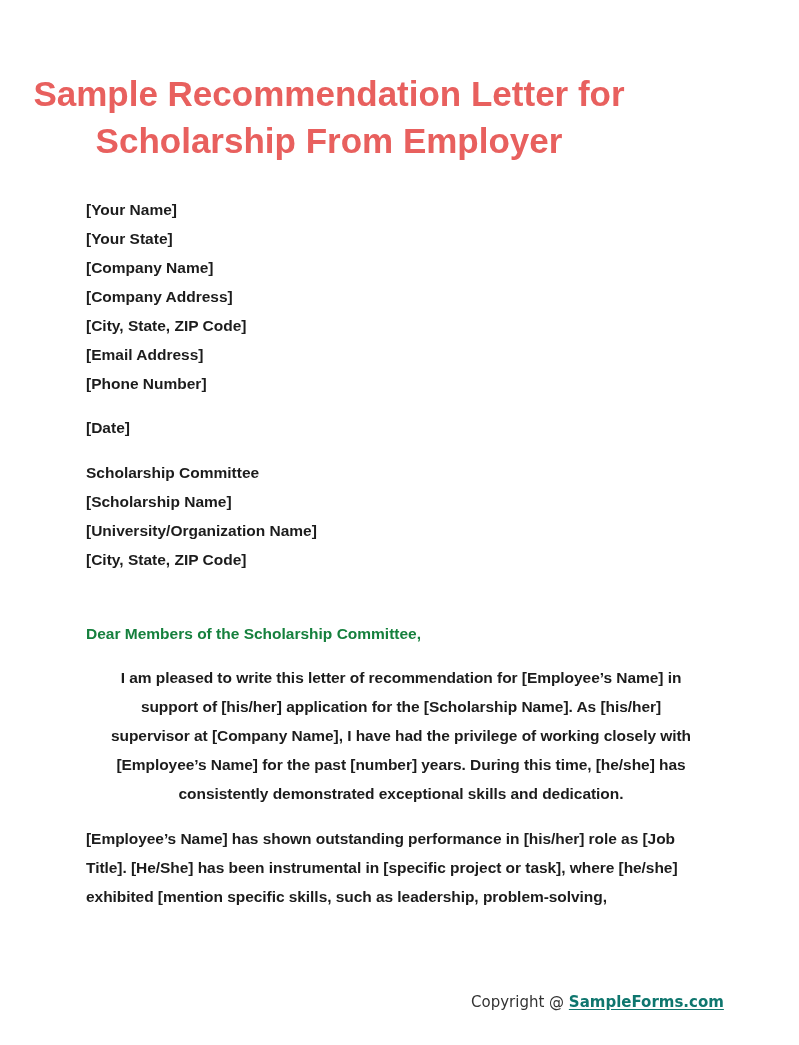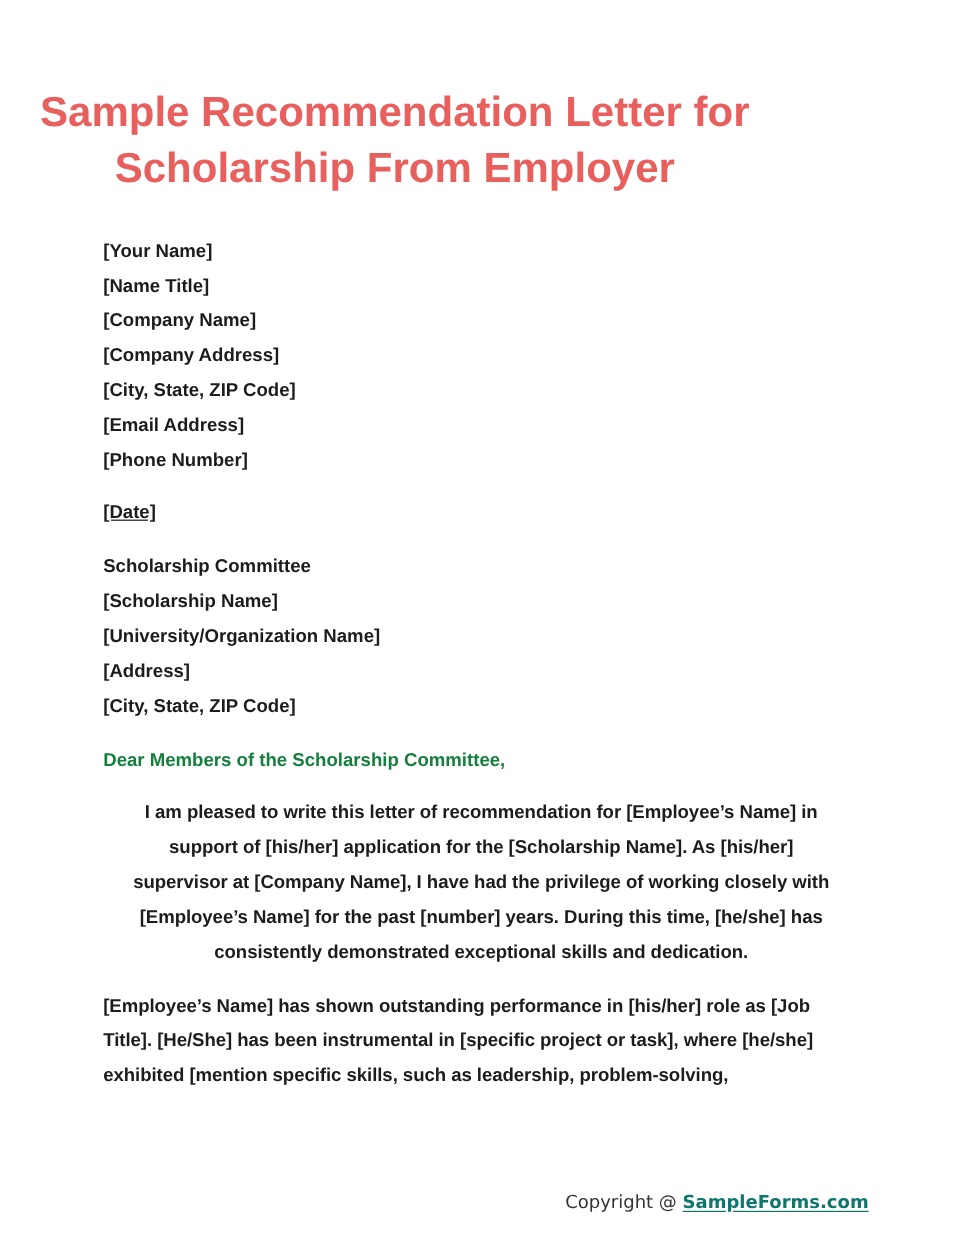--- a/index.html
+++ b/index.html
@@ -34,21 +34,21 @@
       font-size: 15.5px;
       font-weight: bold;
     }
     .line {
       display: block;
       height: 29px;
       line-height: 29px;
       white-space: nowrap;
     }
     .sender { top: 195px; }
-    .date { top: 413px; text-decoration: underline; }
+    .date { top: 413px; }
     .recipient { top: 458px; }
     .salutation {
       top: 619px;
       color: #15803d;
       line-height: 29px;
     }
     .para {
       font-weight: bold;
       line-height: 29px;
       letter-spacing: -0.05px;
@@ -74,37 +74,36 @@
 </head>
 <body>
 
 <h1 class="title">
   <span>Sample Recommendation Letter for</span><br>
   <span>Scholarship From Employer</span>
 </h1>
 
 <div class="content sender">
   <span class="line">[Your Name]</span>
-  <span class="line">[Name Title]</span>
+  <span class="line">[Your State]</span>
   <span class="line">[Company Name]</span>
   <span class="line">[Company Address]</span>
   <span class="line">[City, State, ZIP Code]</span>
   <span class="line">[Email Address]</span>
   <span class="line">[Phone Number]</span>
 </div>
 
 <div class="content date">
   <span class="line">[Date]</span>
 </div>
 
 <div class="content recipient">
   <span class="line">Scholarship Committee</span>
   <span class="line">[Scholarship Name]</span>
   <span class="line">[University/Organization Name]</span>
-  <span class="line">[Address]</span>
   <span class="line">[City, State, ZIP Code]</span>
 </div>
 
 <div class="content salutation">Dear Members of the Scholarship Committee,</div>
 
 <div class="content para p1">
   <span class="line">I am pleased to write this letter of recommendation for [Employee’s Name] in</span>
   <span class="line">support of [his/her] application for the [Scholarship Name]. As [his/her]</span>
   <span class="line">supervisor at [Company Name], I have had the privilege of working closely with</span>
   <span class="line">[Employee’s Name] for the past [number] years. During this time, [he/she] has</span>

